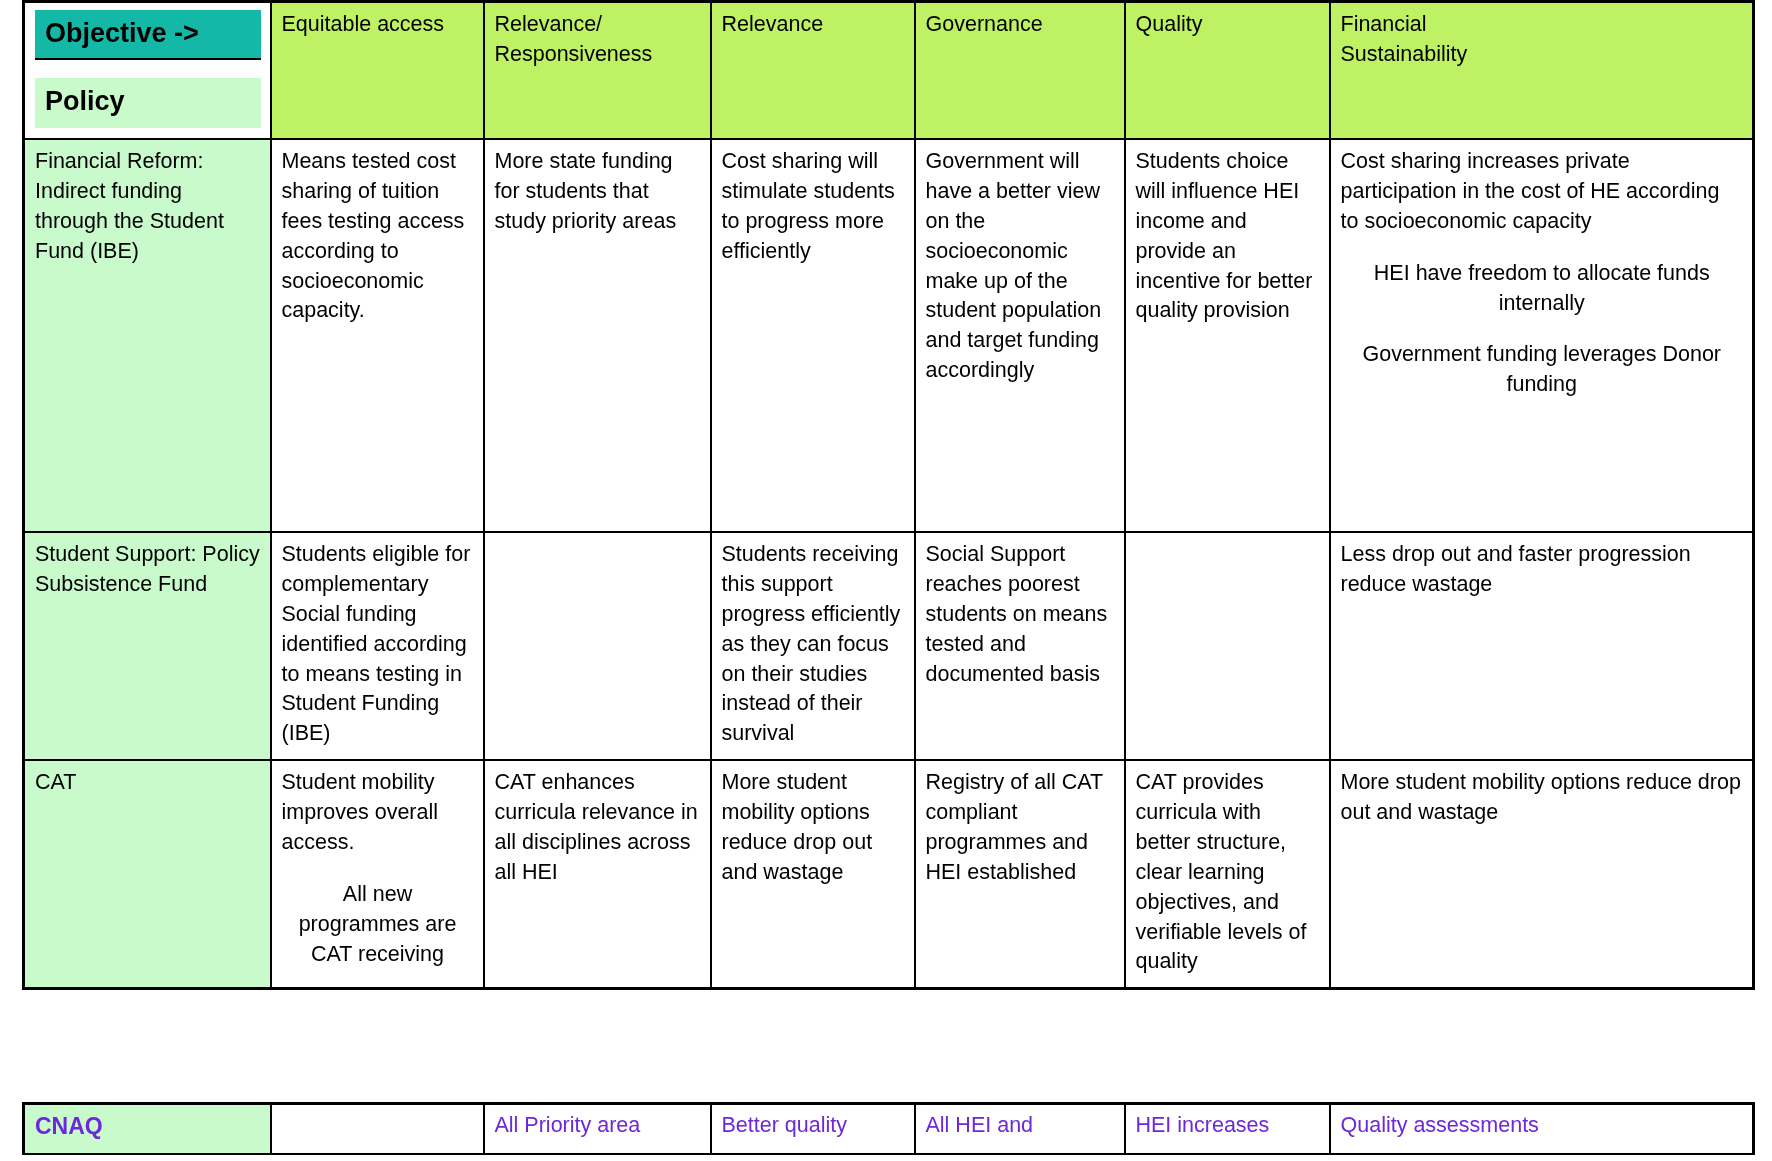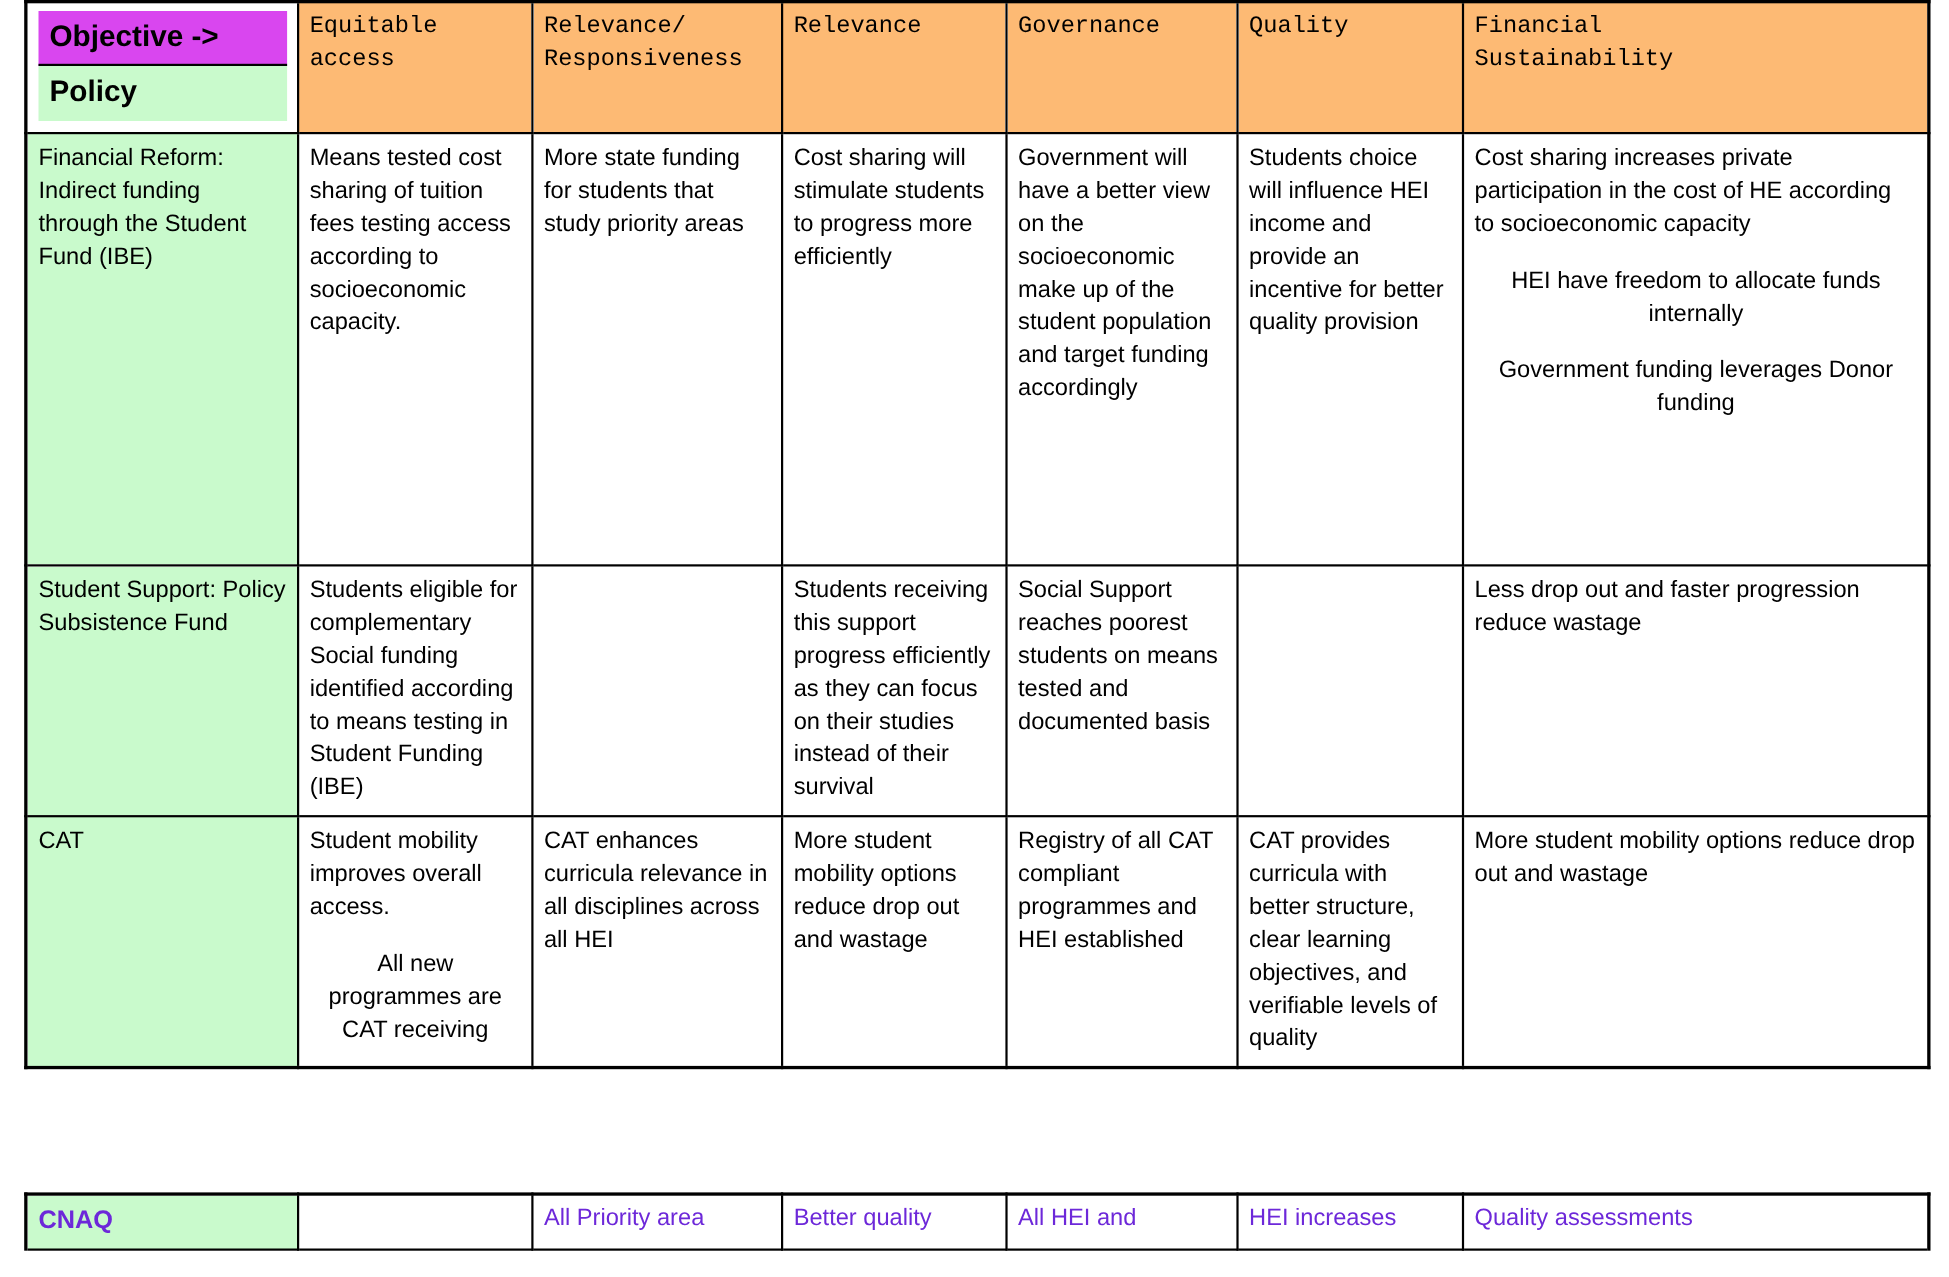--- a/index.html
+++ b/index.html
@@ -40,52 +40,52 @@
   }
   
   col.c0 { width: 247px; }
   col.c1 { width: 213px; }
   col.c2 { width: 227px; }
   col.c3 { width: 204px; }
   col.c4 { width: 210px; }
   col.c5 { width: 205px; }
   col.c6 { width: 424px; }
   .hdr-obj-cell {
-    background: #fdba74;
+    background: #bef264;
     font-weight: bold;
     font-size: 23px;
     line-height: 1.33;
     padding-top: 8px;
-    font-family: Liberation Mono, monospace;
   }
   .policy-cell {
     background: #C9FACC;
     font-weight: bold;
     font-size: 23px;
     line-height: 1.39;
   }
   .corner {
     padding: 0;
     border: 2px solid #000;
   }
   .corner-inner {
     display: block;
   }
   .corner-top {
-    background: #d946ef;
+    background: #14b8a6;
     font-weight: bold;
     font-size: 27px;
     padding: 5px 0 5px 10px;
     border-bottom: 2px solid #000;
   }
   .corner-bot {
     background: #C9FACC;
     font-weight: bold;
     font-size: 27px;
     padding: 5px 0 8px 10px;
+    margin-top: 18px;
   }
   p.para {
     margin: 0 0 0 0;
   }
   p.para + p.para {
     margin-top: 22px;
     text-align: center;
   }
   .row1 td { height: 374px; margin-top: 24px; }
   .row2 td { height: 203px; }

